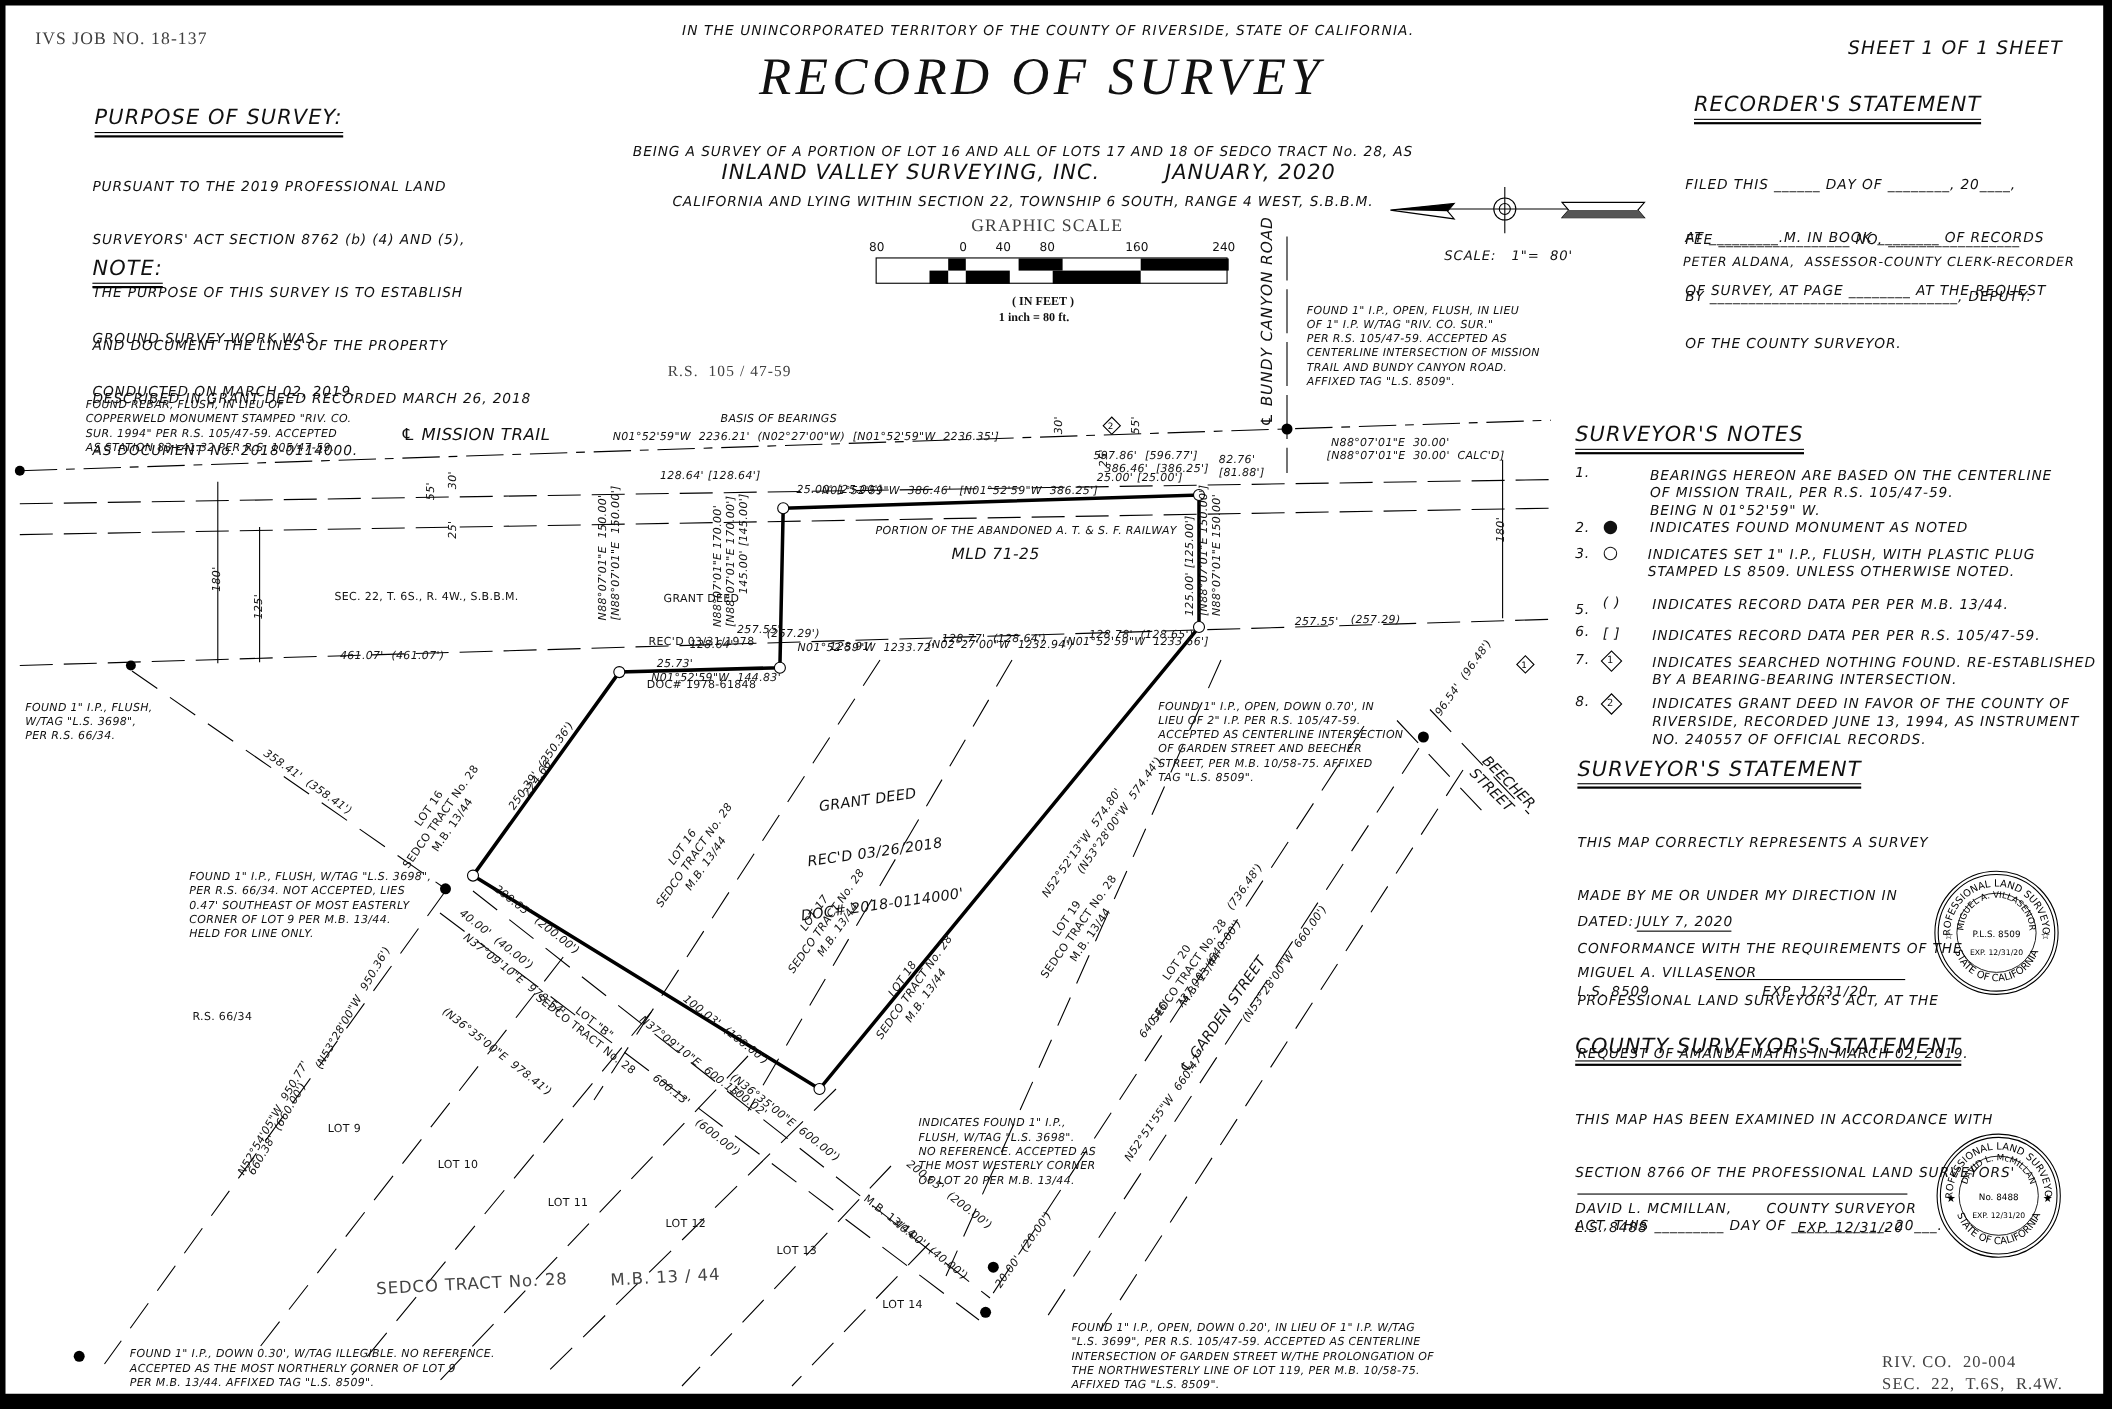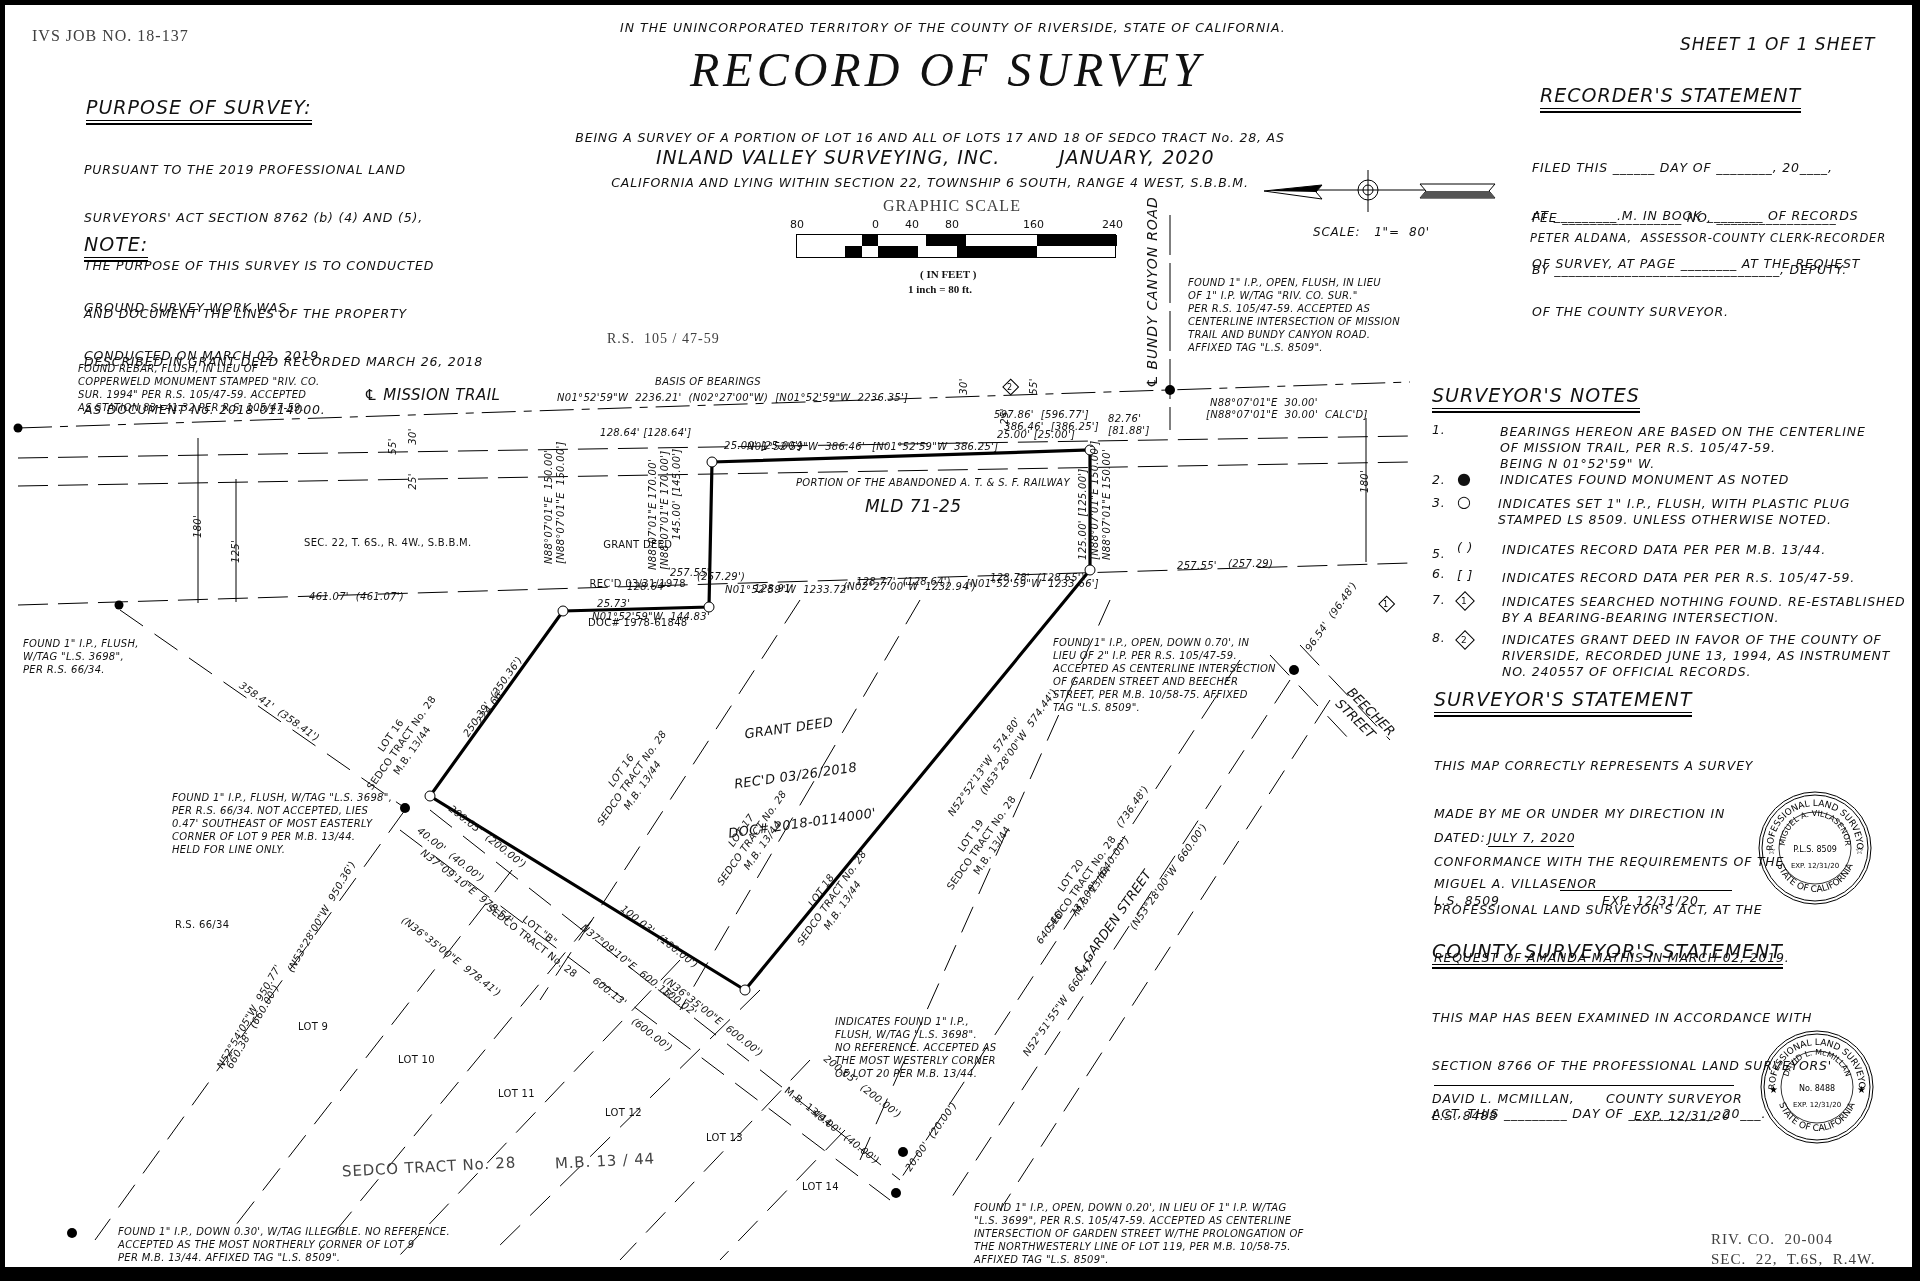--- a/index.html
+++ b/index.html
@@ -29,21 +29,21 @@
   <div>CALIFORNIA AND LYING WITHIN SECTION 22, TOWNSHIP 6 SOUTH, RANGE 4 WEST, S.B.B.M.</div>
 </div>
 <div class="t" style="left:656px;top:146px;font-size:19px;letter-spacing:1px;">INLAND VALLEY SURVEYING, INC.</div>
 <div class="t" style="left:1059px;top:146px;font-size:19px;letter-spacing:1px;">JANUARY, 2020</div>
 <div class="t" style="left:1680px;top:34px;font-size:17px;letter-spacing:1px;">SHEET 1 OF 1 SHEET</div>
 
 <div class="t h" style="left:86px;top:96px;">PURPOSE OF SURVEY:</div>
 <div class="t body" style="left:84px;top:130px;">
   <div>PURSUANT TO THE 2019 PROFESSIONAL LAND</div>
   <div>SURVEYORS' ACT SECTION 8762 (b) (4) AND (5),</div>
-  <div>THE PURPOSE OF THIS SURVEY IS TO CONDUCTED</div>
+  <div>THE PURPOSE OF THIS SURVEY IS TO ESTABLISH</div>
   <div>AND DOCUMENT THE LINES OF THE PROPERTY</div>
   <div>DESCRIBED IN GRANT DEED RECORDED MARCH 26, 2018</div>
   <div>AS DOCUMENT No. 2018-0114000.</div>
 </div>
 <div class="t h" style="left:84px;top:233px;">NOTE:</div>
 <div class="t body" style="left:84px;top:268px;">
   <div>GROUND SURVEY WORK WAS</div>
   <div>CONDUCTED ON MARCH 02, 2019.</div>
 </div>
 
@@ -263,21 +263,21 @@
   <text x="1383" y="607" font-size="8" font-family="DejaVu Sans, sans-serif">1</text>
 </svg>
 
 <div class="t serif gray" style="left:607px;top:330px;font-size:14px;letter-spacing:1px;">R.S.  105 / 47-59</div>
 <div class="t" style="left:364px;top:386px;font-size:15px;letter-spacing:0.5px;">℄ MISSION TRAIL</div>
 <div class="t" style="left:1144px;top:388px;font-size:14px;letter-spacing:0.8px;transform:rotate(-90deg);transform-origin:0 0;">℄ BUNDY CANYON ROAD</div>
 <div class="t small" style="left:655px;top:375px;">BASIS OF BEARINGS</div>
 <div class="t small" style="left:557px;top:391px;">N01°52'59"W  2236.21'  (N02°27'00"W)  [N01°52'59"W  2236.35']</div>
 <div class="t small" style="left:304px;top:536px;font-style:normal;">SEC. 22, T. 6S., R. 4W., S.B.B.M.</div>
 <div class="t small" style="left:796px;top:476px;">PORTION OF THE ABANDONED A. T. &amp; S. F. RAILWAY</div>
-<div class="t" style="left:865px;top:496px;font-size:17px;letter-spacing:0.5px;">MLD 71-25</div>
+<div class="t" style="left:865px;top:496px;font-size:14px;letter-spacing:0.5px;">MLD 71-25</div>
 
 <div class="t small" style="left:588px;top:512px;text-align:center;font-style:normal;">
   <div>GRANT DEED</div>
   <div>REC'D 03/31/1978</div>
   <div>DOC# 1978-61848</div>
 </div>
 <div class="t" style="left:720px;top:688px;font-size:13px;line-height:16px;text-align:center;letter-spacing:0.3px;transform:rotate(-8deg);">
   <div>GRANT DEED</div>
   <div>REC'D 03/26/2018</div>
   <div>DOC# 2018-0114000'</div>

